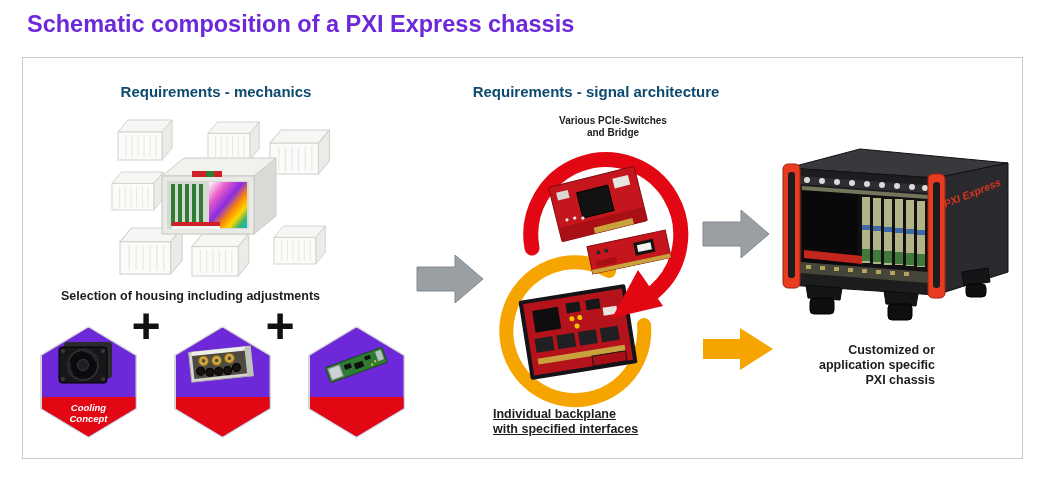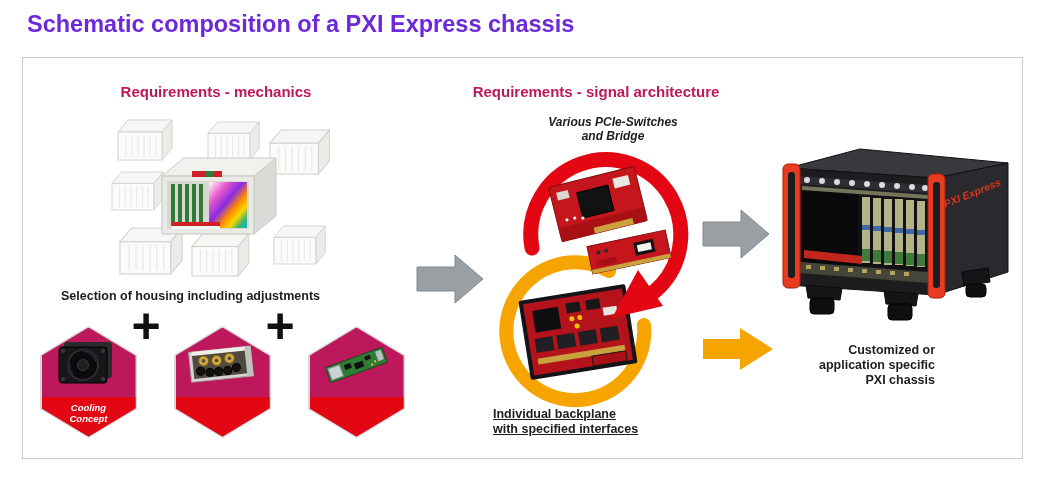--- a/index.html
+++ b/index.html
@@ -2,38 +2,38 @@
 <html><head>
 <meta charset="utf-8">
 <style>
   html,body{margin:0;padding:0;background:#ffffff;}
   body{width:1050px;height:481px;position:relative;overflow:hidden;
        font-family:"Liberation Sans",sans-serif;color:#1a1a1a;}
   .abs{position:absolute;}
   .pre{white-space:pre-line;}
   #title{left:27px;top:11px;font-size:23.5px;font-weight:bold;color:#6d28d9;}
   #panel{left:22px;top:57px;width:999px;height:400px;border:1px solid #c9c9c9;background:#ffffff;}
-  .sec-header{font-size:15px;font-weight:bold;text-align:center;color:#be185d;}
+  .sec-header{font-size:15px;font-weight:bold;text-align:center;color:#0c4a6e;}
   #mech-header{left:86px;top:83px;width:260px;}
   #sig-header{left:446px;top:83px;width:300px;}
   .small-label{font-size:12.5px;font-weight:bold;color:#1d1d1b;line-height:1.18;}
   #sel-label{left:61px;top:289px;width:300px;text-align:left;}
-  #various-label{left:518px;top:115px;width:190px;text-align:center;font-size:12px;font-style:italic;}
+  #various-label{left:518px;top:115px;width:190px;text-align:center;font-size:10px;}
   #backplane-label{left:493px;top:407px;width:200px;text-align:left;text-decoration:underline;}
   #outcome-label{left:785px;top:343px;width:150px;text-align:right;}
   .plus{font-size:50px;line-height:46px;font-weight:bold;color:#111;width:40px;text-align:center;}
   #plus1{left:126px;top:303px;}
   #plus2{left:260px;top:303px;}
   #diagram-svg{left:0;top:0;width:1050px;height:481px;}
   
   .badge{position:absolute;top:326px;width:97px;height:112px;}
   #badge-0{left:40px;} #badge-1{left:174px;} #badge-2{left:308px;}
   .hex-border{position:absolute;inset:0;background:#d6d6d3;
     clip-path:polygon(50% 0,100% 26%,100% 74%,50% 100%,0 74%,0 26%);}
-  .hex-inner{position:absolute;inset:1.5px;background:#be185d;
+  .hex-inner{position:absolute;inset:1.5px;background:#6d28d9;
     clip-path:polygon(50% 0,100% 26%,100% 74%,50% 100%,0 74%,0 26%);}
   .hex-red{position:absolute;left:0;right:0;bottom:0;height:36%;background:#e30613;}
   .badge-label{position:absolute;left:0;right:0;top:74px;text-align:center;color:#fff;
     font-size:9.5px;line-height:11px;font-weight:bold;font-style:italic;white-space:pre-line;}
   .badge-icon{position:absolute;left:10px;top:11px;}
   #chassis-brand{left:944px;top:198px;width:72px;font-size:10.5px;font-weight:bold;
     font-style:italic;color:#d8341f;transform:rotate(-22deg);transform-origin:left center;}
 </style>
 </head>
 <body>

